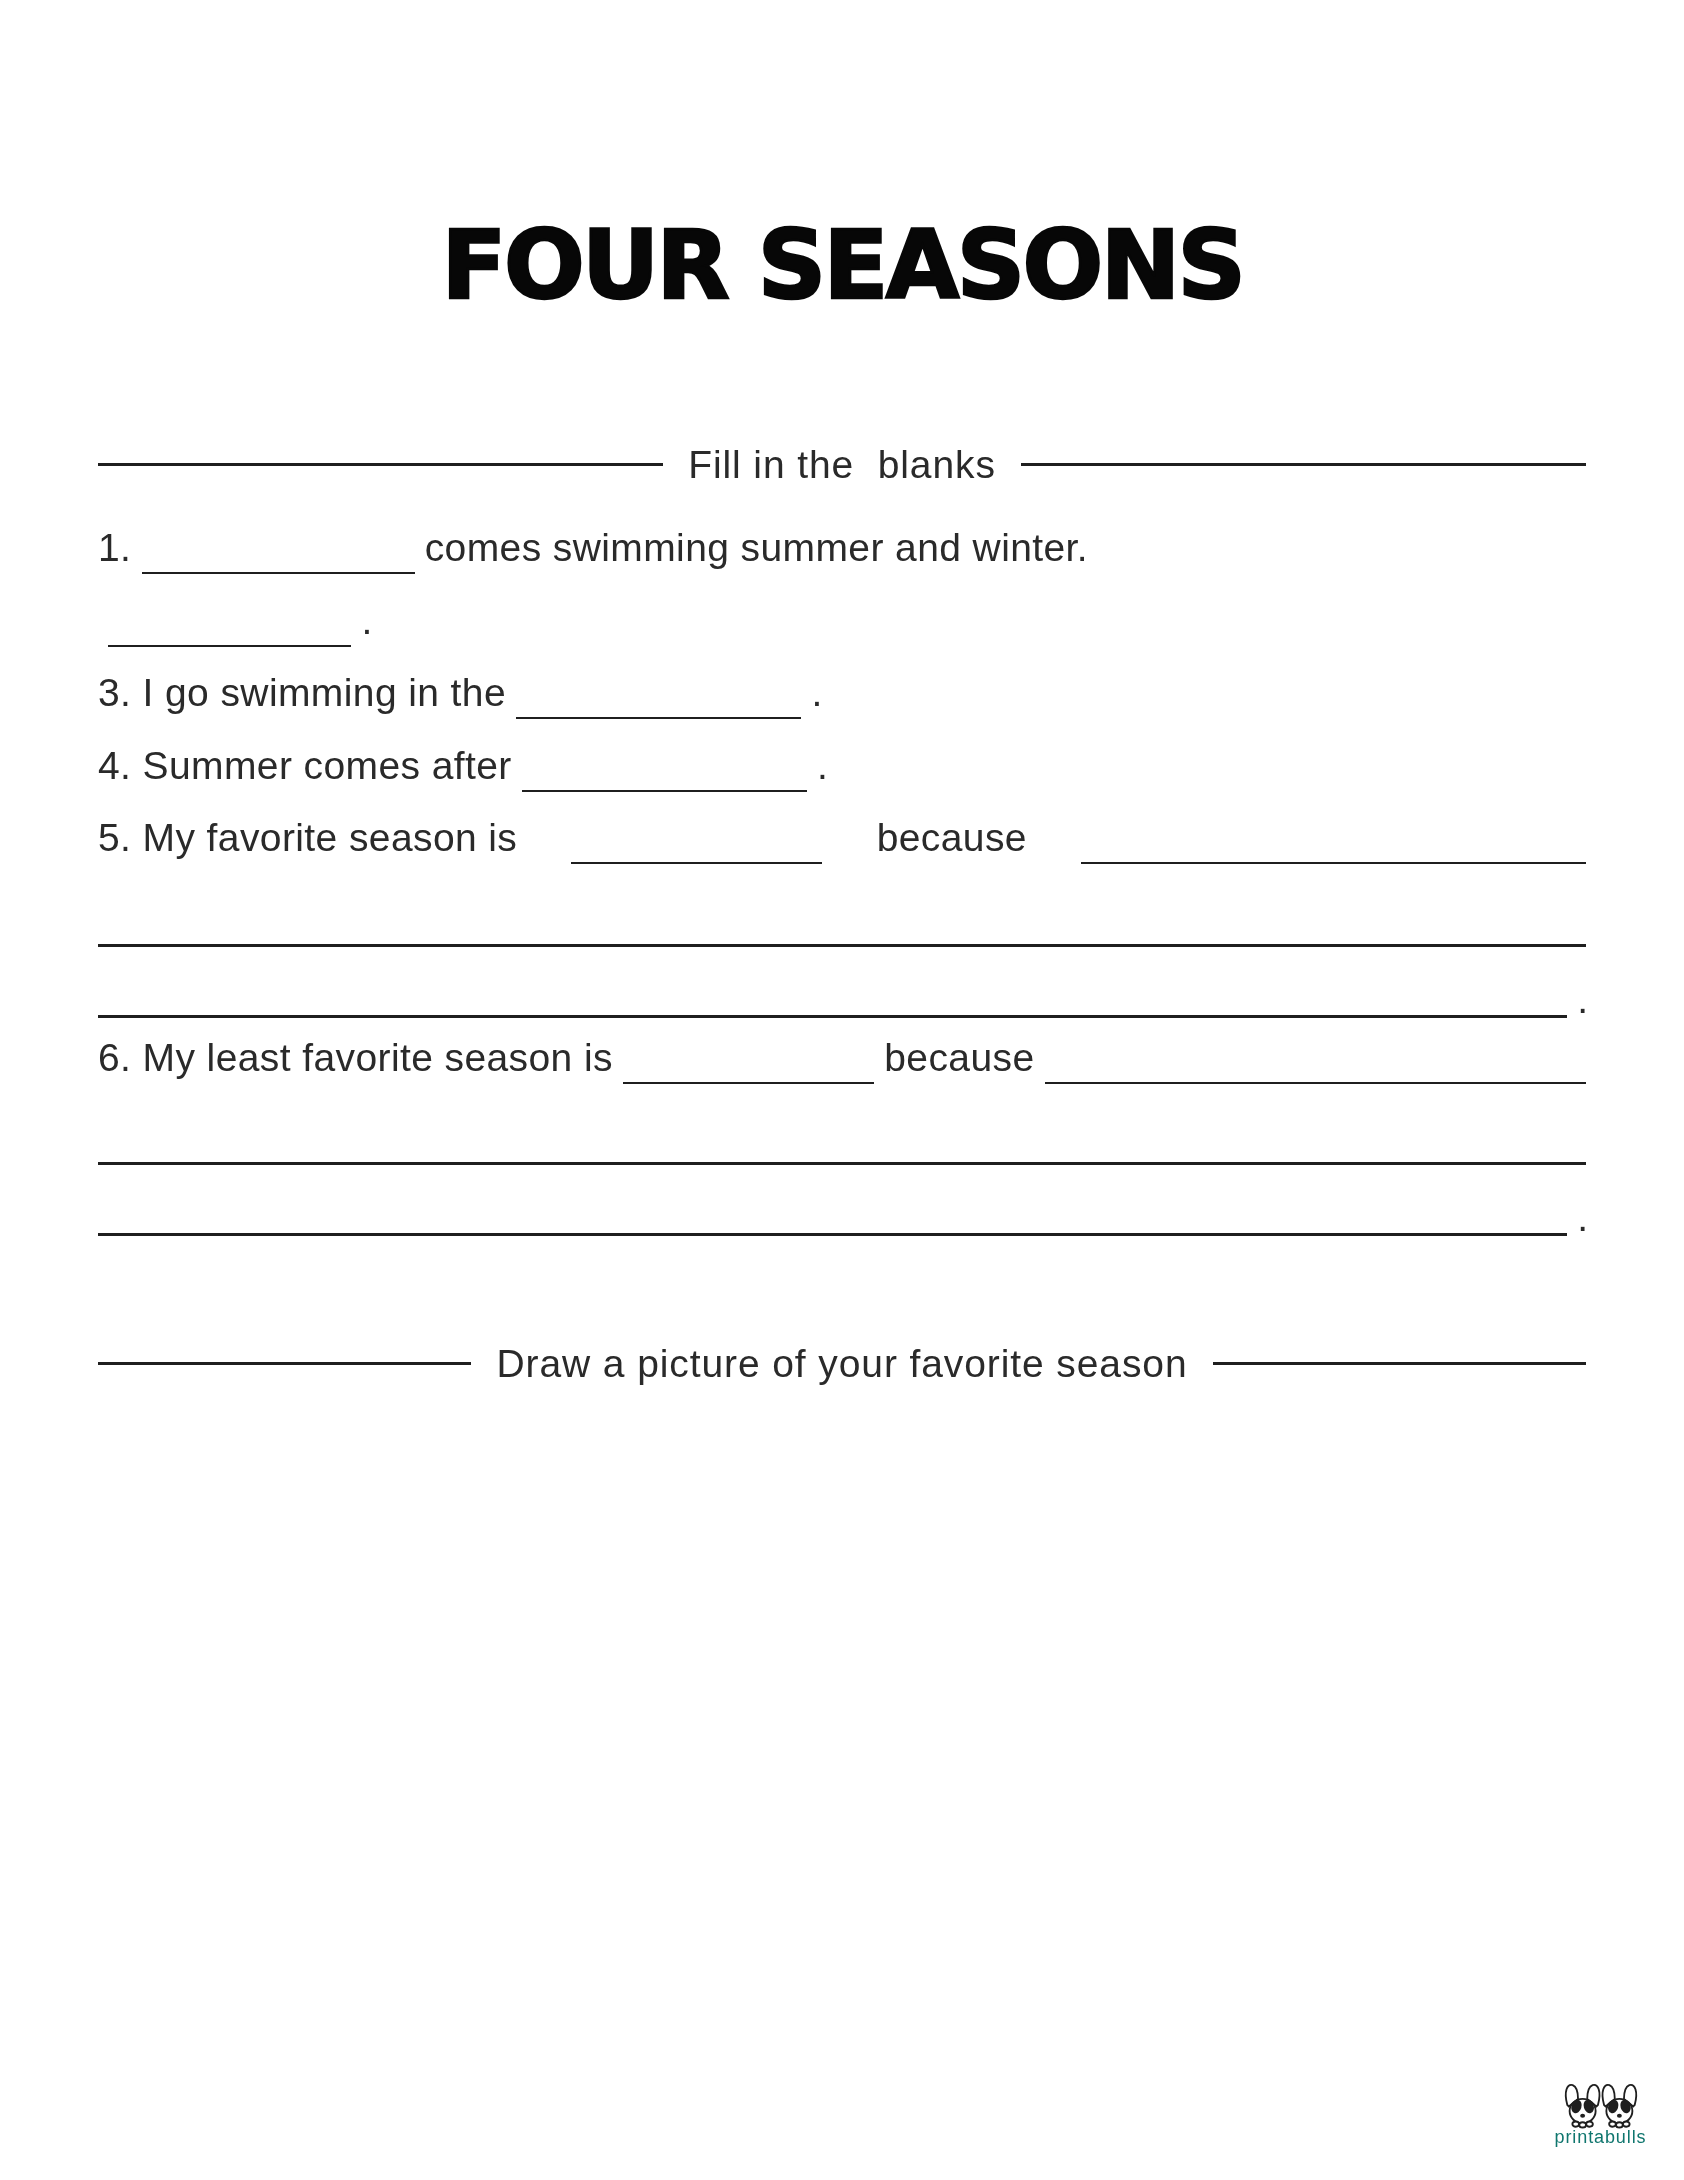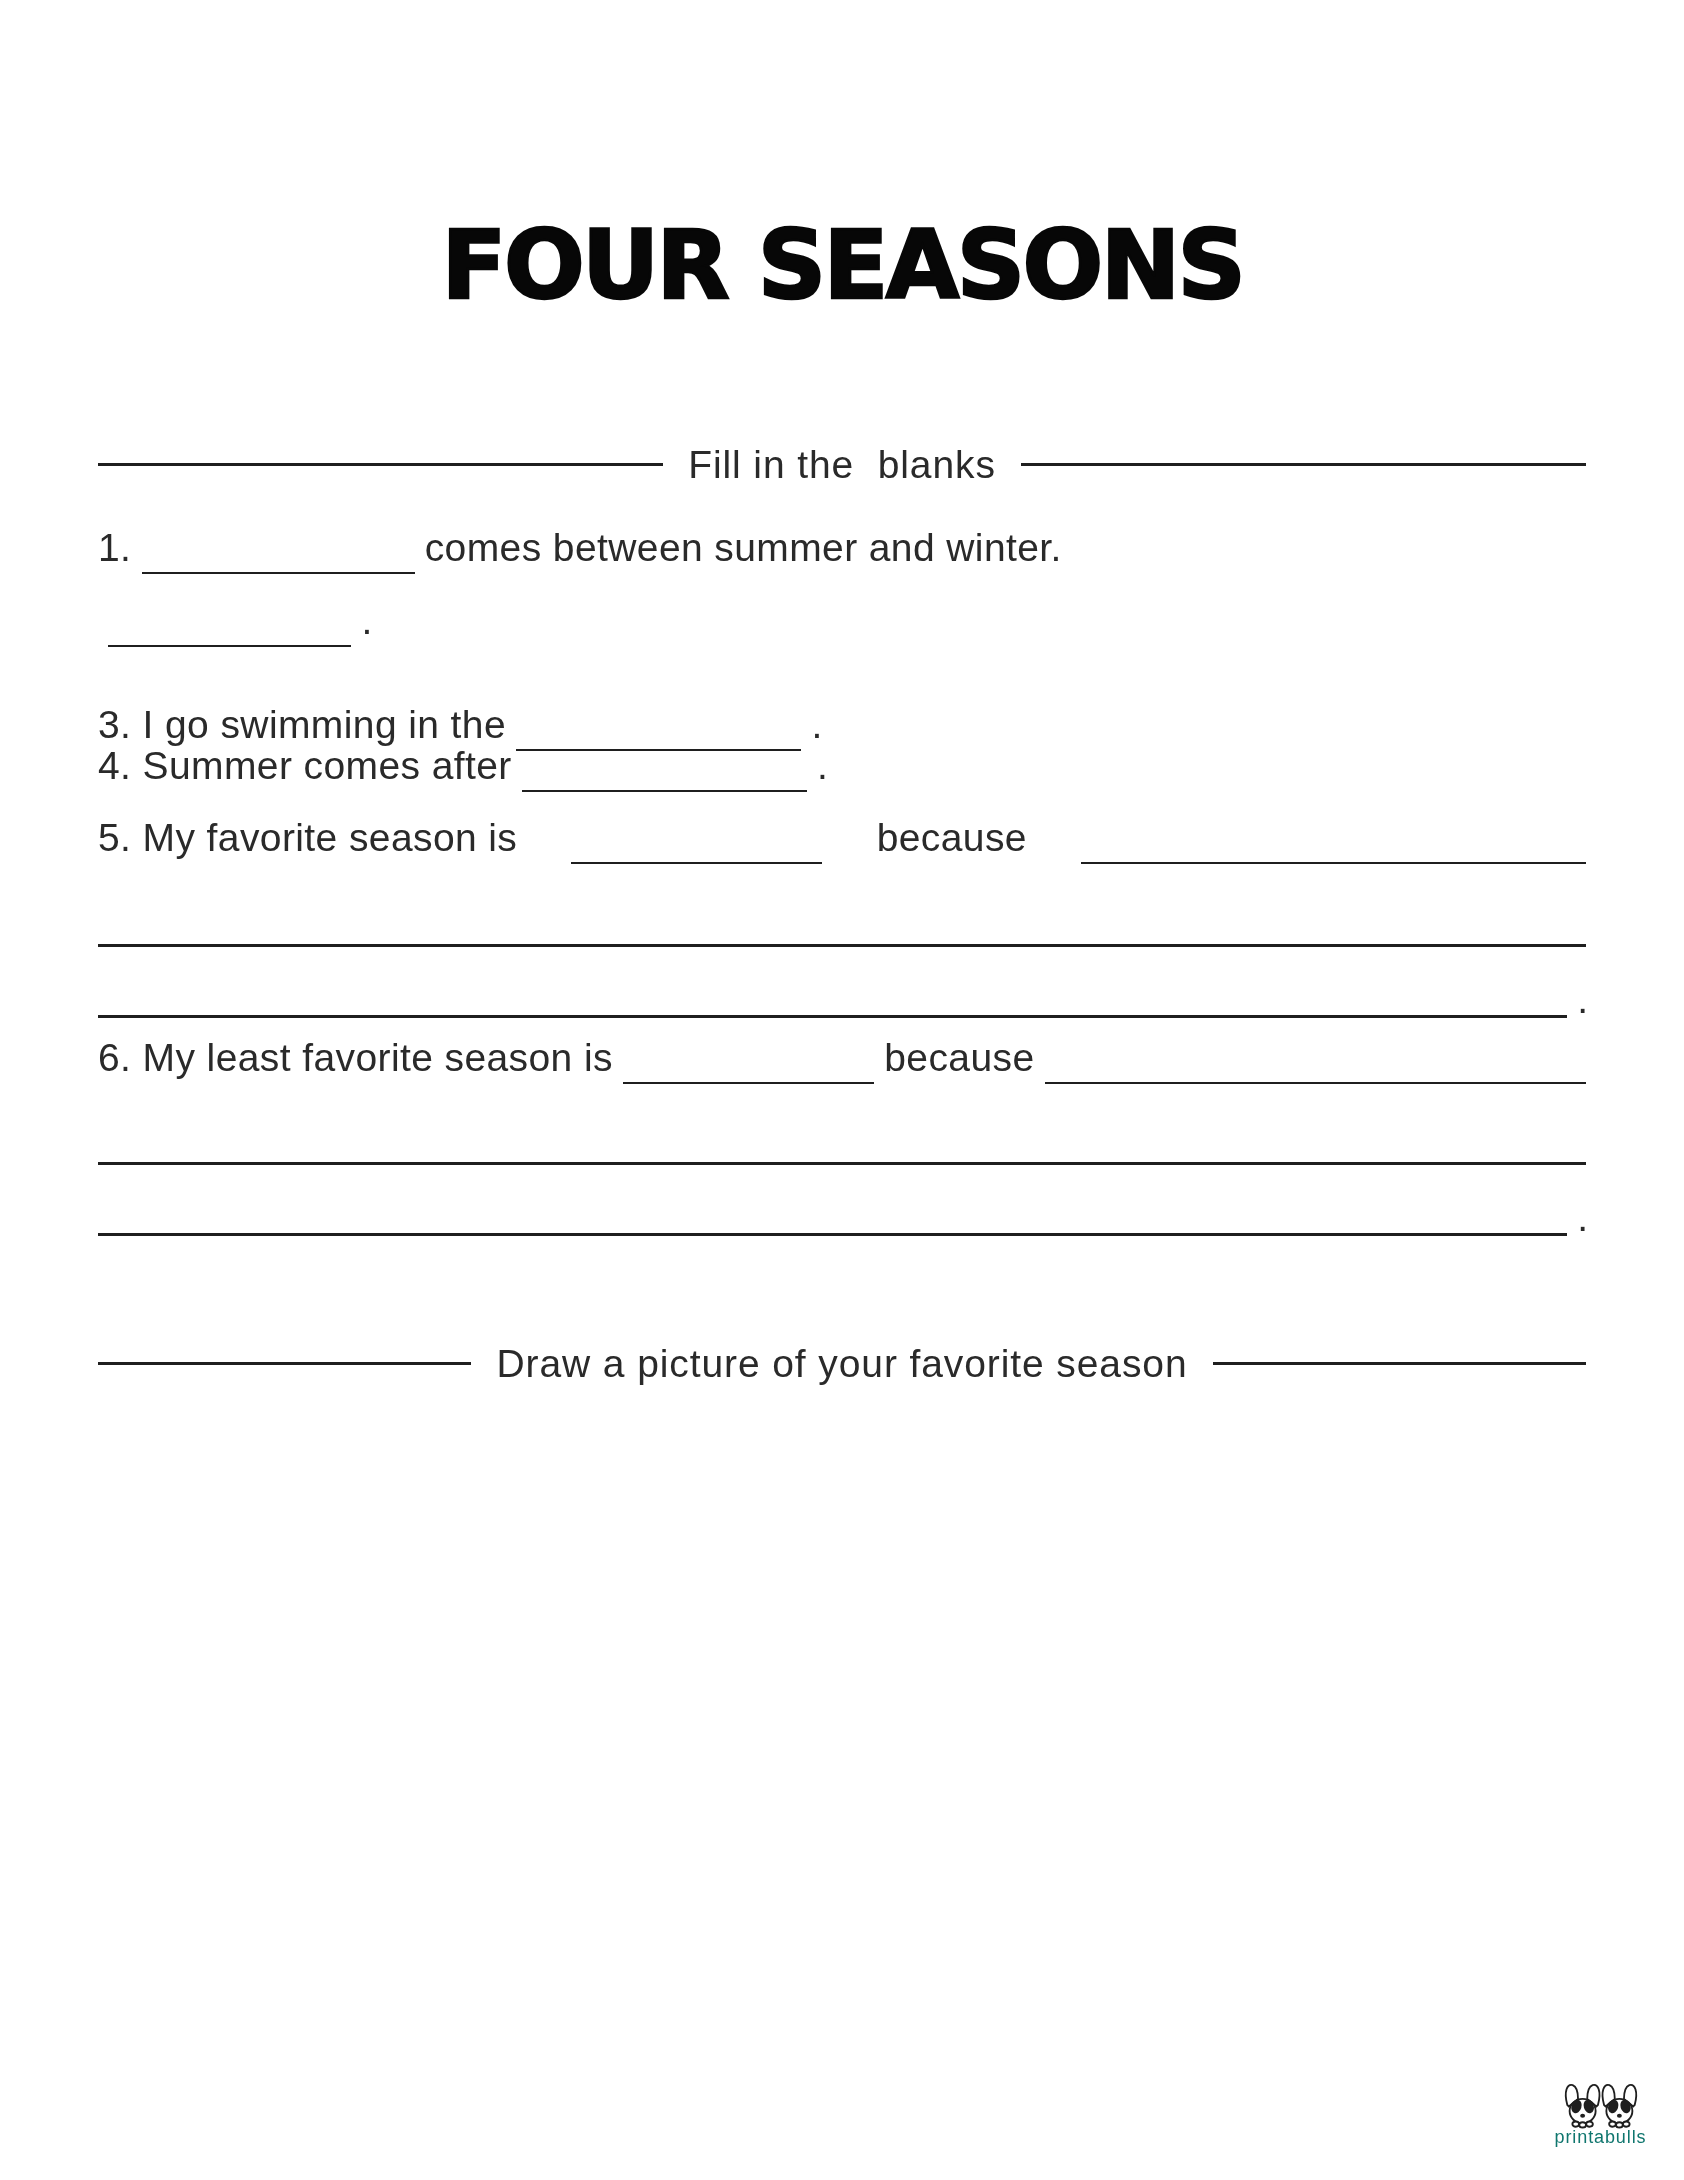--- a/index.html
+++ b/index.html
@@ -52,21 +52,21 @@
     border-bottom:2.6px solid #1f1f1f;
     margin:0 10.2px;
   }
   .b320 { width:273px; }
   .b285 { width:243px; }
   .b335 { width:285px; }
   .b295 { width:251px; }
   .bfill { flex:1; margin-right:0; }
   .q1 { top:521px; }
   .q2 { top:594px; }
-  .q3 { top:666px;margin-top:32px; }
+  .q3 { top:666px; }
   .q4 { top:739px; }
   .q5 { top:811px;gap:44px; }
   .q6 { top:1031px; }
 
   
   .write-line {
     position:absolute; left:98px;
     border-bottom:3.4px solid #1f1f1f;
     height:3.4px;
   }
@@ -101,21 +101,21 @@
 
   <div class="section-header header-fill">
     <span class="rule"></span>
     <span class="header-text">Fill in the  blanks</span>
     <span class="rule"></span>
   </div>
 
   <div class="q q1">
     <span>1.</span>
     <span class="blank b320"></span>
-    <span>comes between summer and winter.</span>
+    <span>comes swimming summer and winter.</span>
   </div>
 
   <div class="q q2">
     <span class="blank b285"></span>
     <span>.</span>
   </div>
 
   <div class="q q3">
     <span>3. I go swimming in the</span>
     <span class="blank b335"></span>

